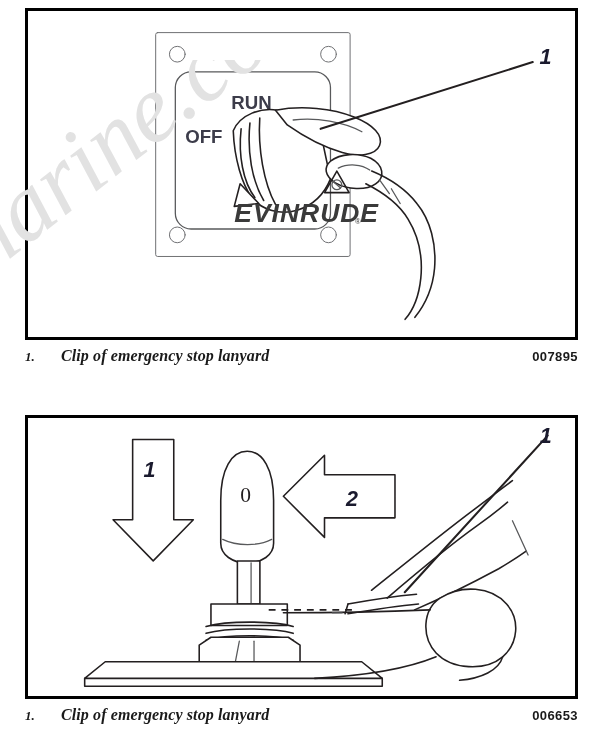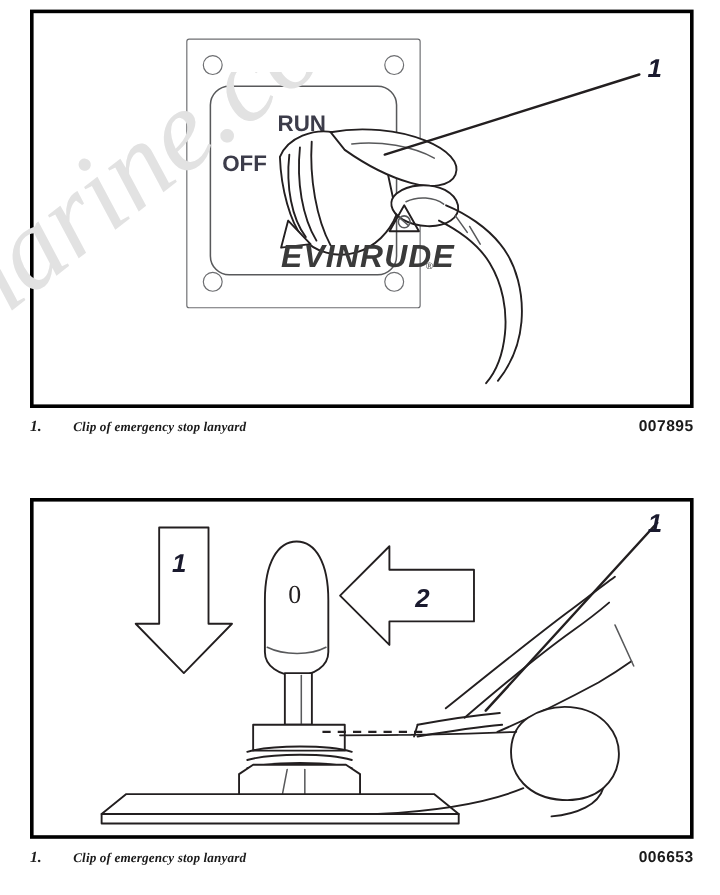--- a/index.html
+++ b/index.html
@@ -80,21 +80,21 @@
     font-family: "Liberation Serif", serif;
     font-size: 13px;
     font-weight: bold;
     font-style: italic;
     color: #1a1a1a;
     width: 36px;
     flex: none;
   }
   .caption-text {
     font-family: "Liberation Serif", serif;
-    font-size: 11px;
+    font-size: 16px;
     font-weight: bold;
     font-style: italic;
     color: #1a1a1a;
     letter-spacing: 0.1px;
     flex: 1 1 auto;
   }
   .caption-code {
     font-family: "Liberation Sans", sans-serif;
     font-size: 13px;
     font-weight: bold;

